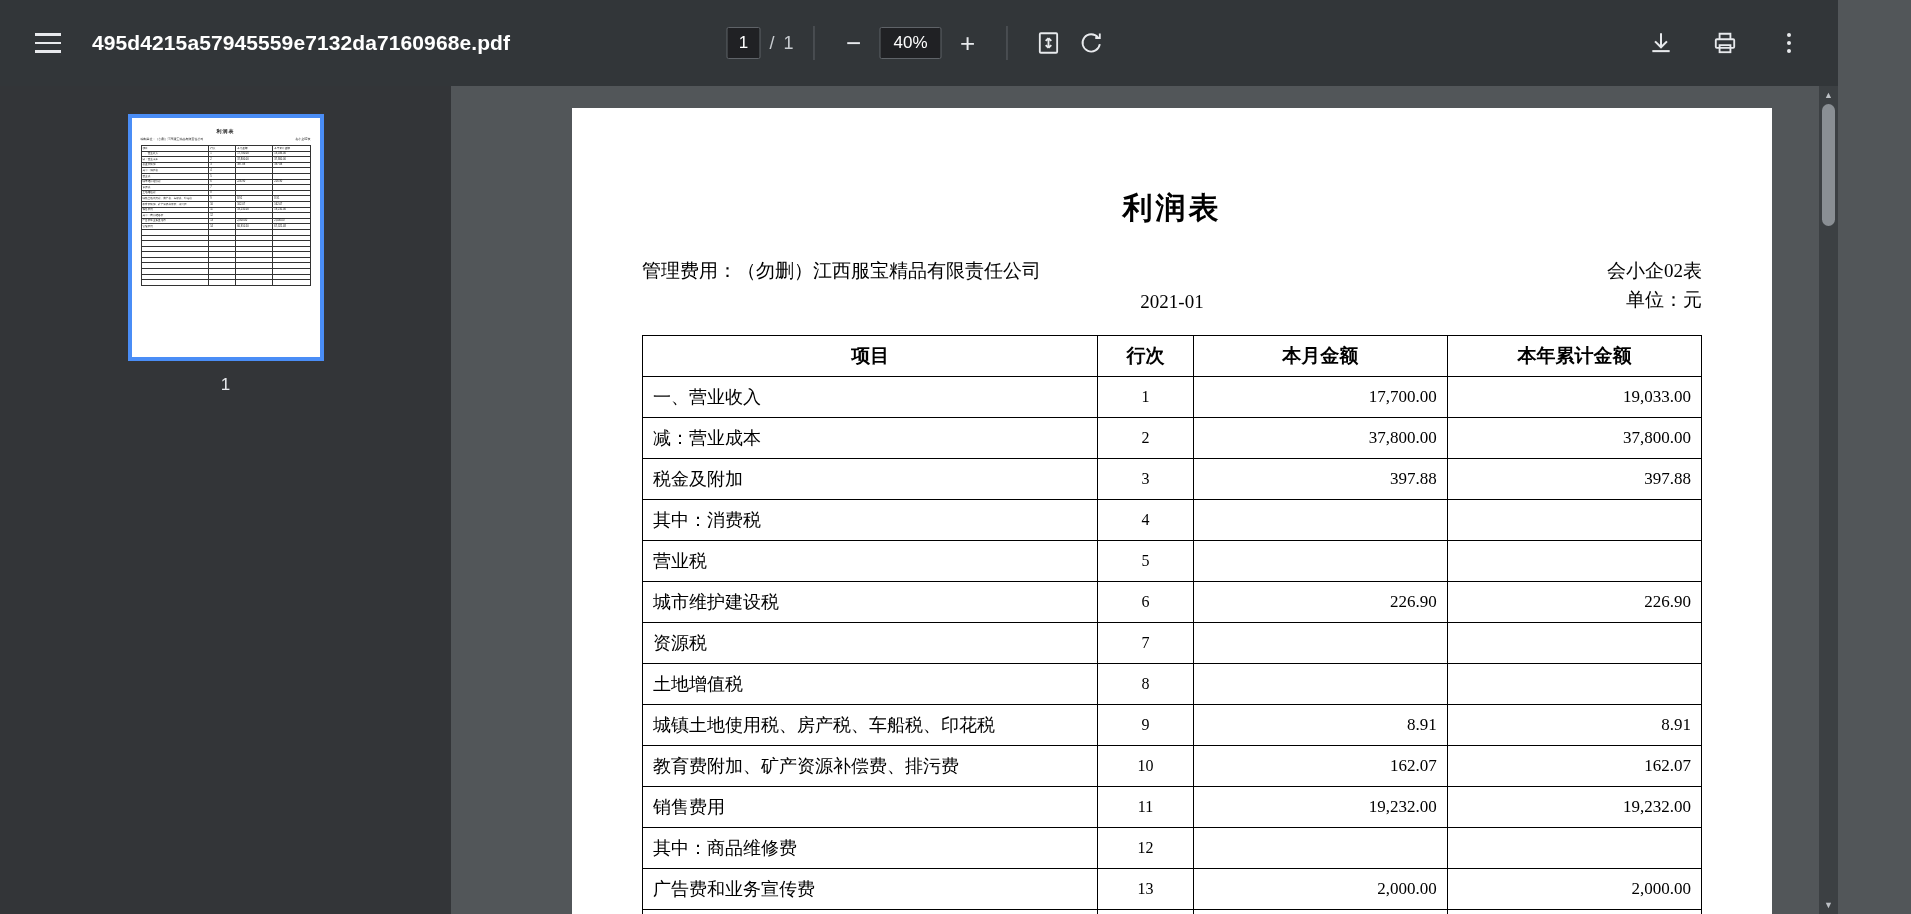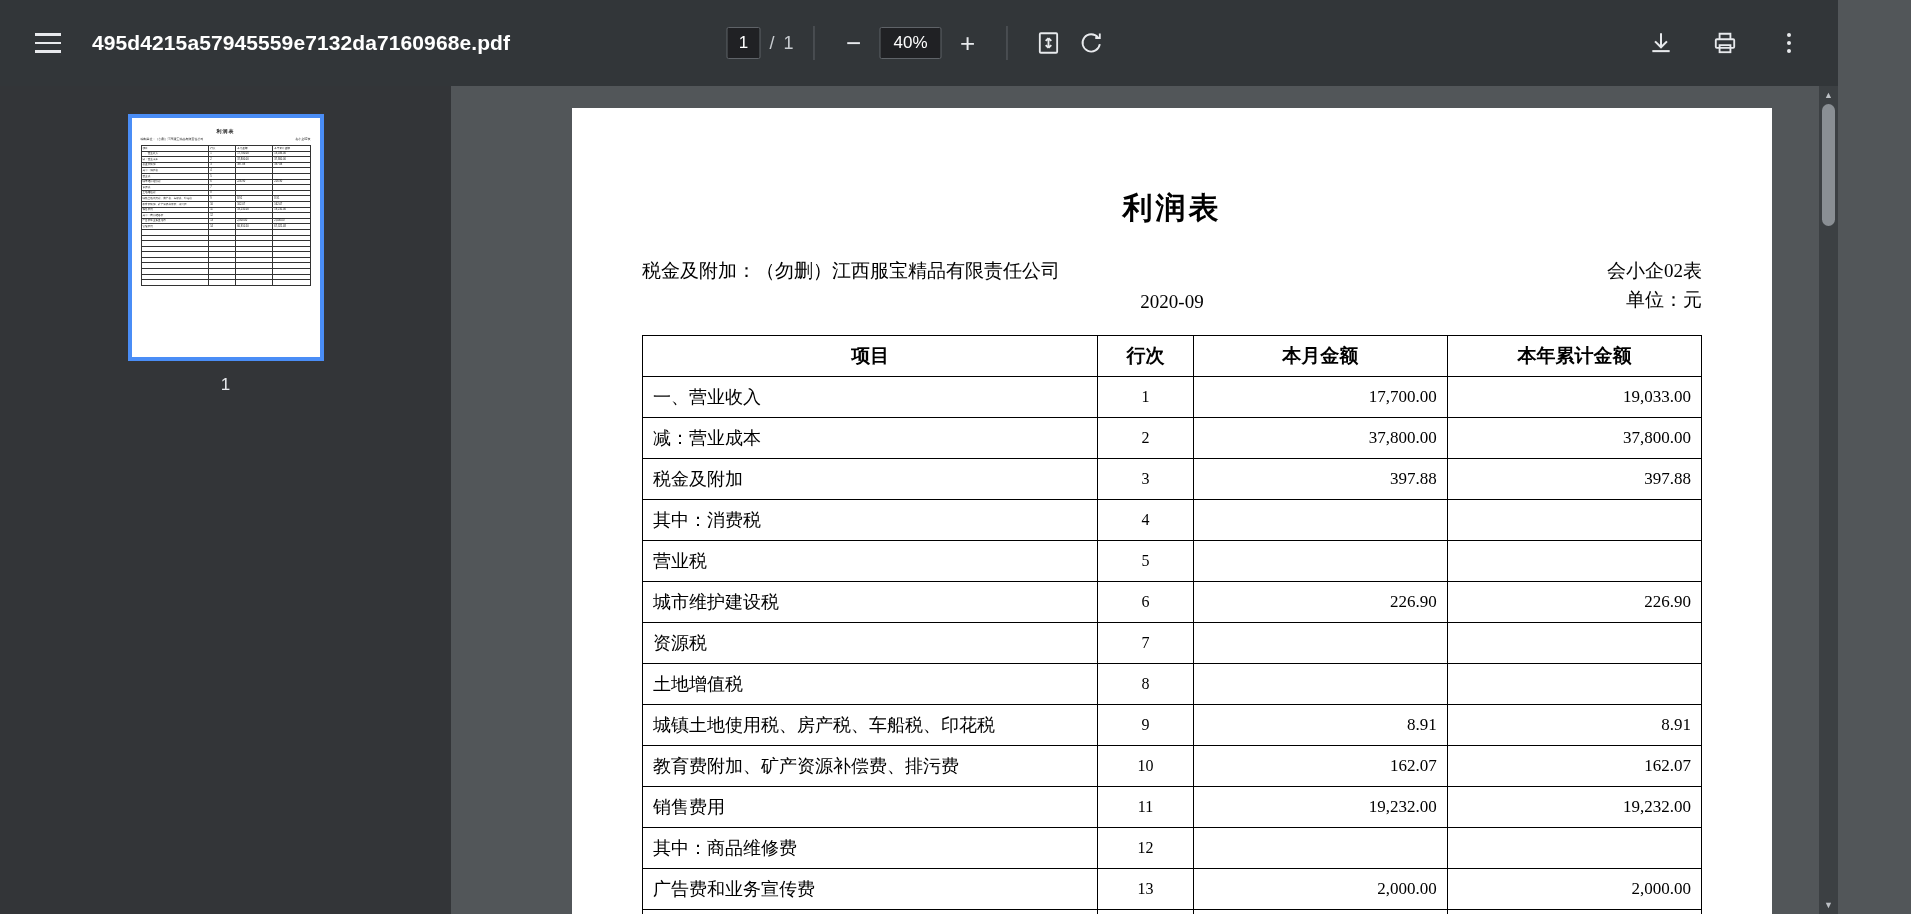--- a/index.html
+++ b/index.html
@@ -456,24 +456,24 @@
         <div class="thumb-label">1</div>
       </div>
     </div>
 
     <div class="viewer">
       <div class="page">
         <div class="doc-title">利润表</div>
         <div class="doc-head">
           <div class="doc-head-left">
             <div>
-              <span>税金及附加：</span><span>（勿删）江西服宝精品有限责任公司</span>
+              <span>管理费用：</span><span>（勿删）江西服宝精品有限责任公司</span>
             </div>
           </div>
-          <div class="doc-period">2020-09</div>
+          <div class="doc-period">2021-01</div>
           <div class="doc-head-right">
             <div>会小企02表</div>
             <div>单位：元</div>
           </div>
         </div>
 
         <table class="sheet">
           <thead>
             <tr>
               <th class="col-item">项目</th>

